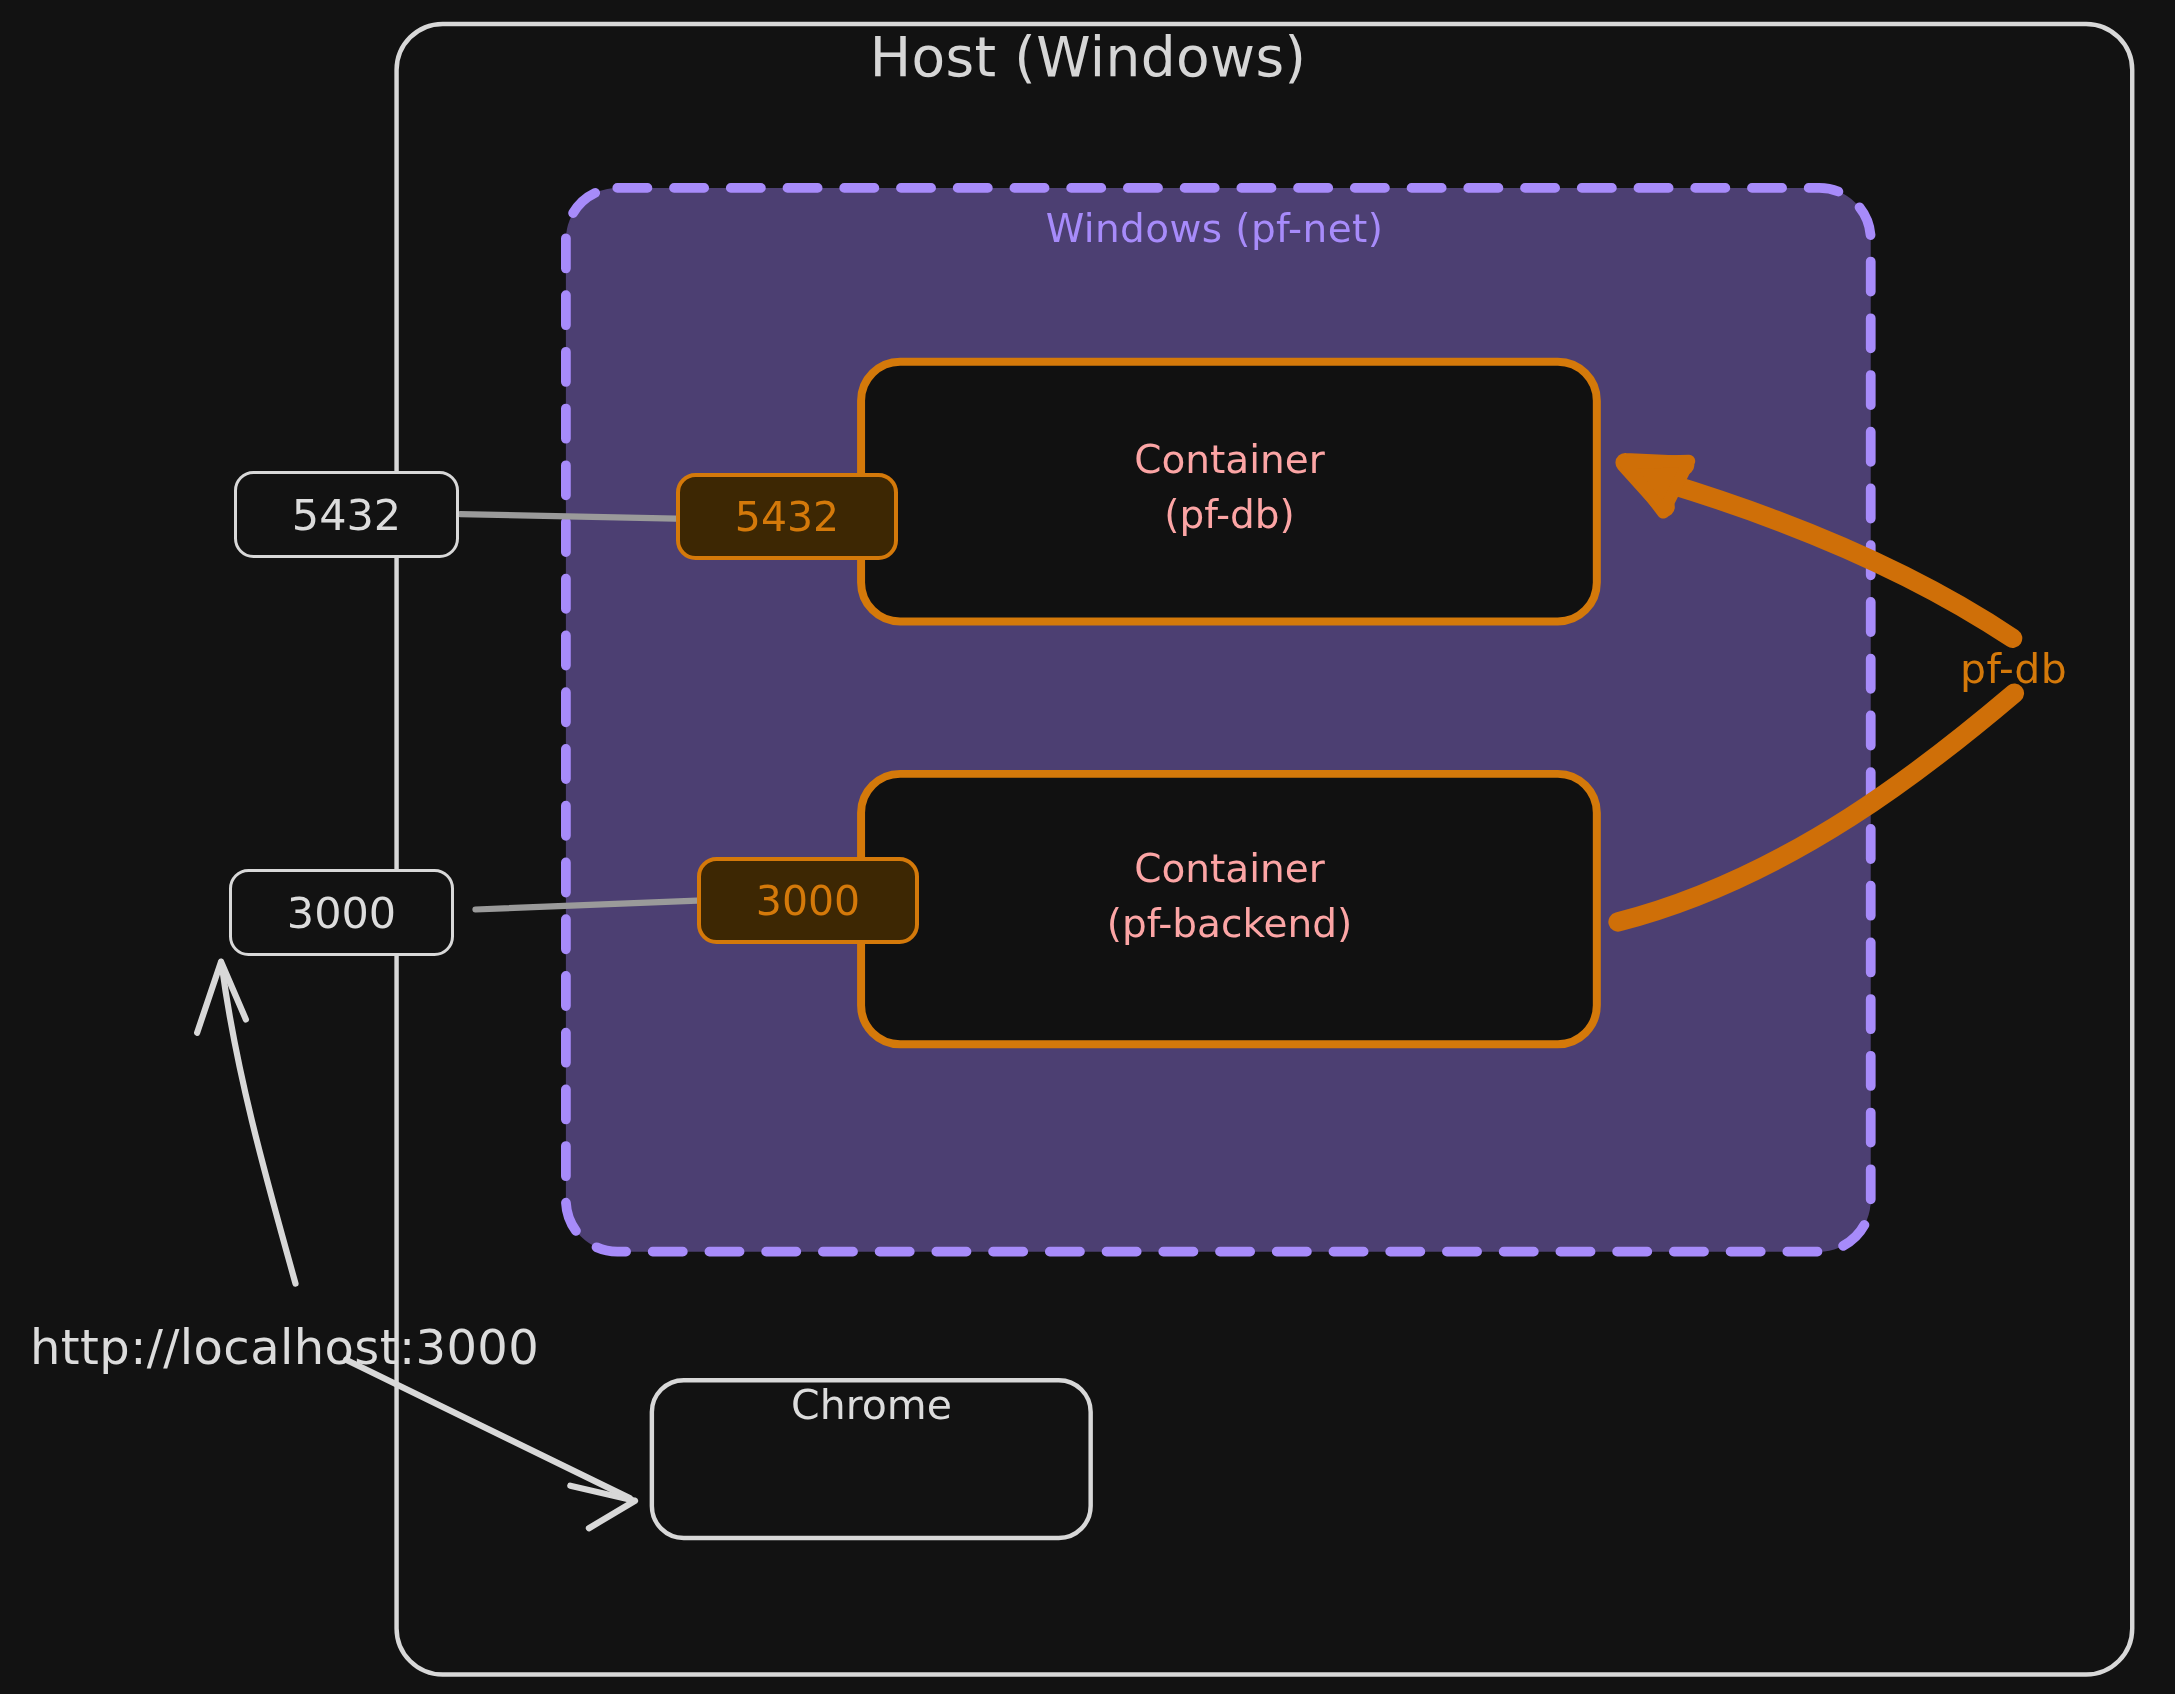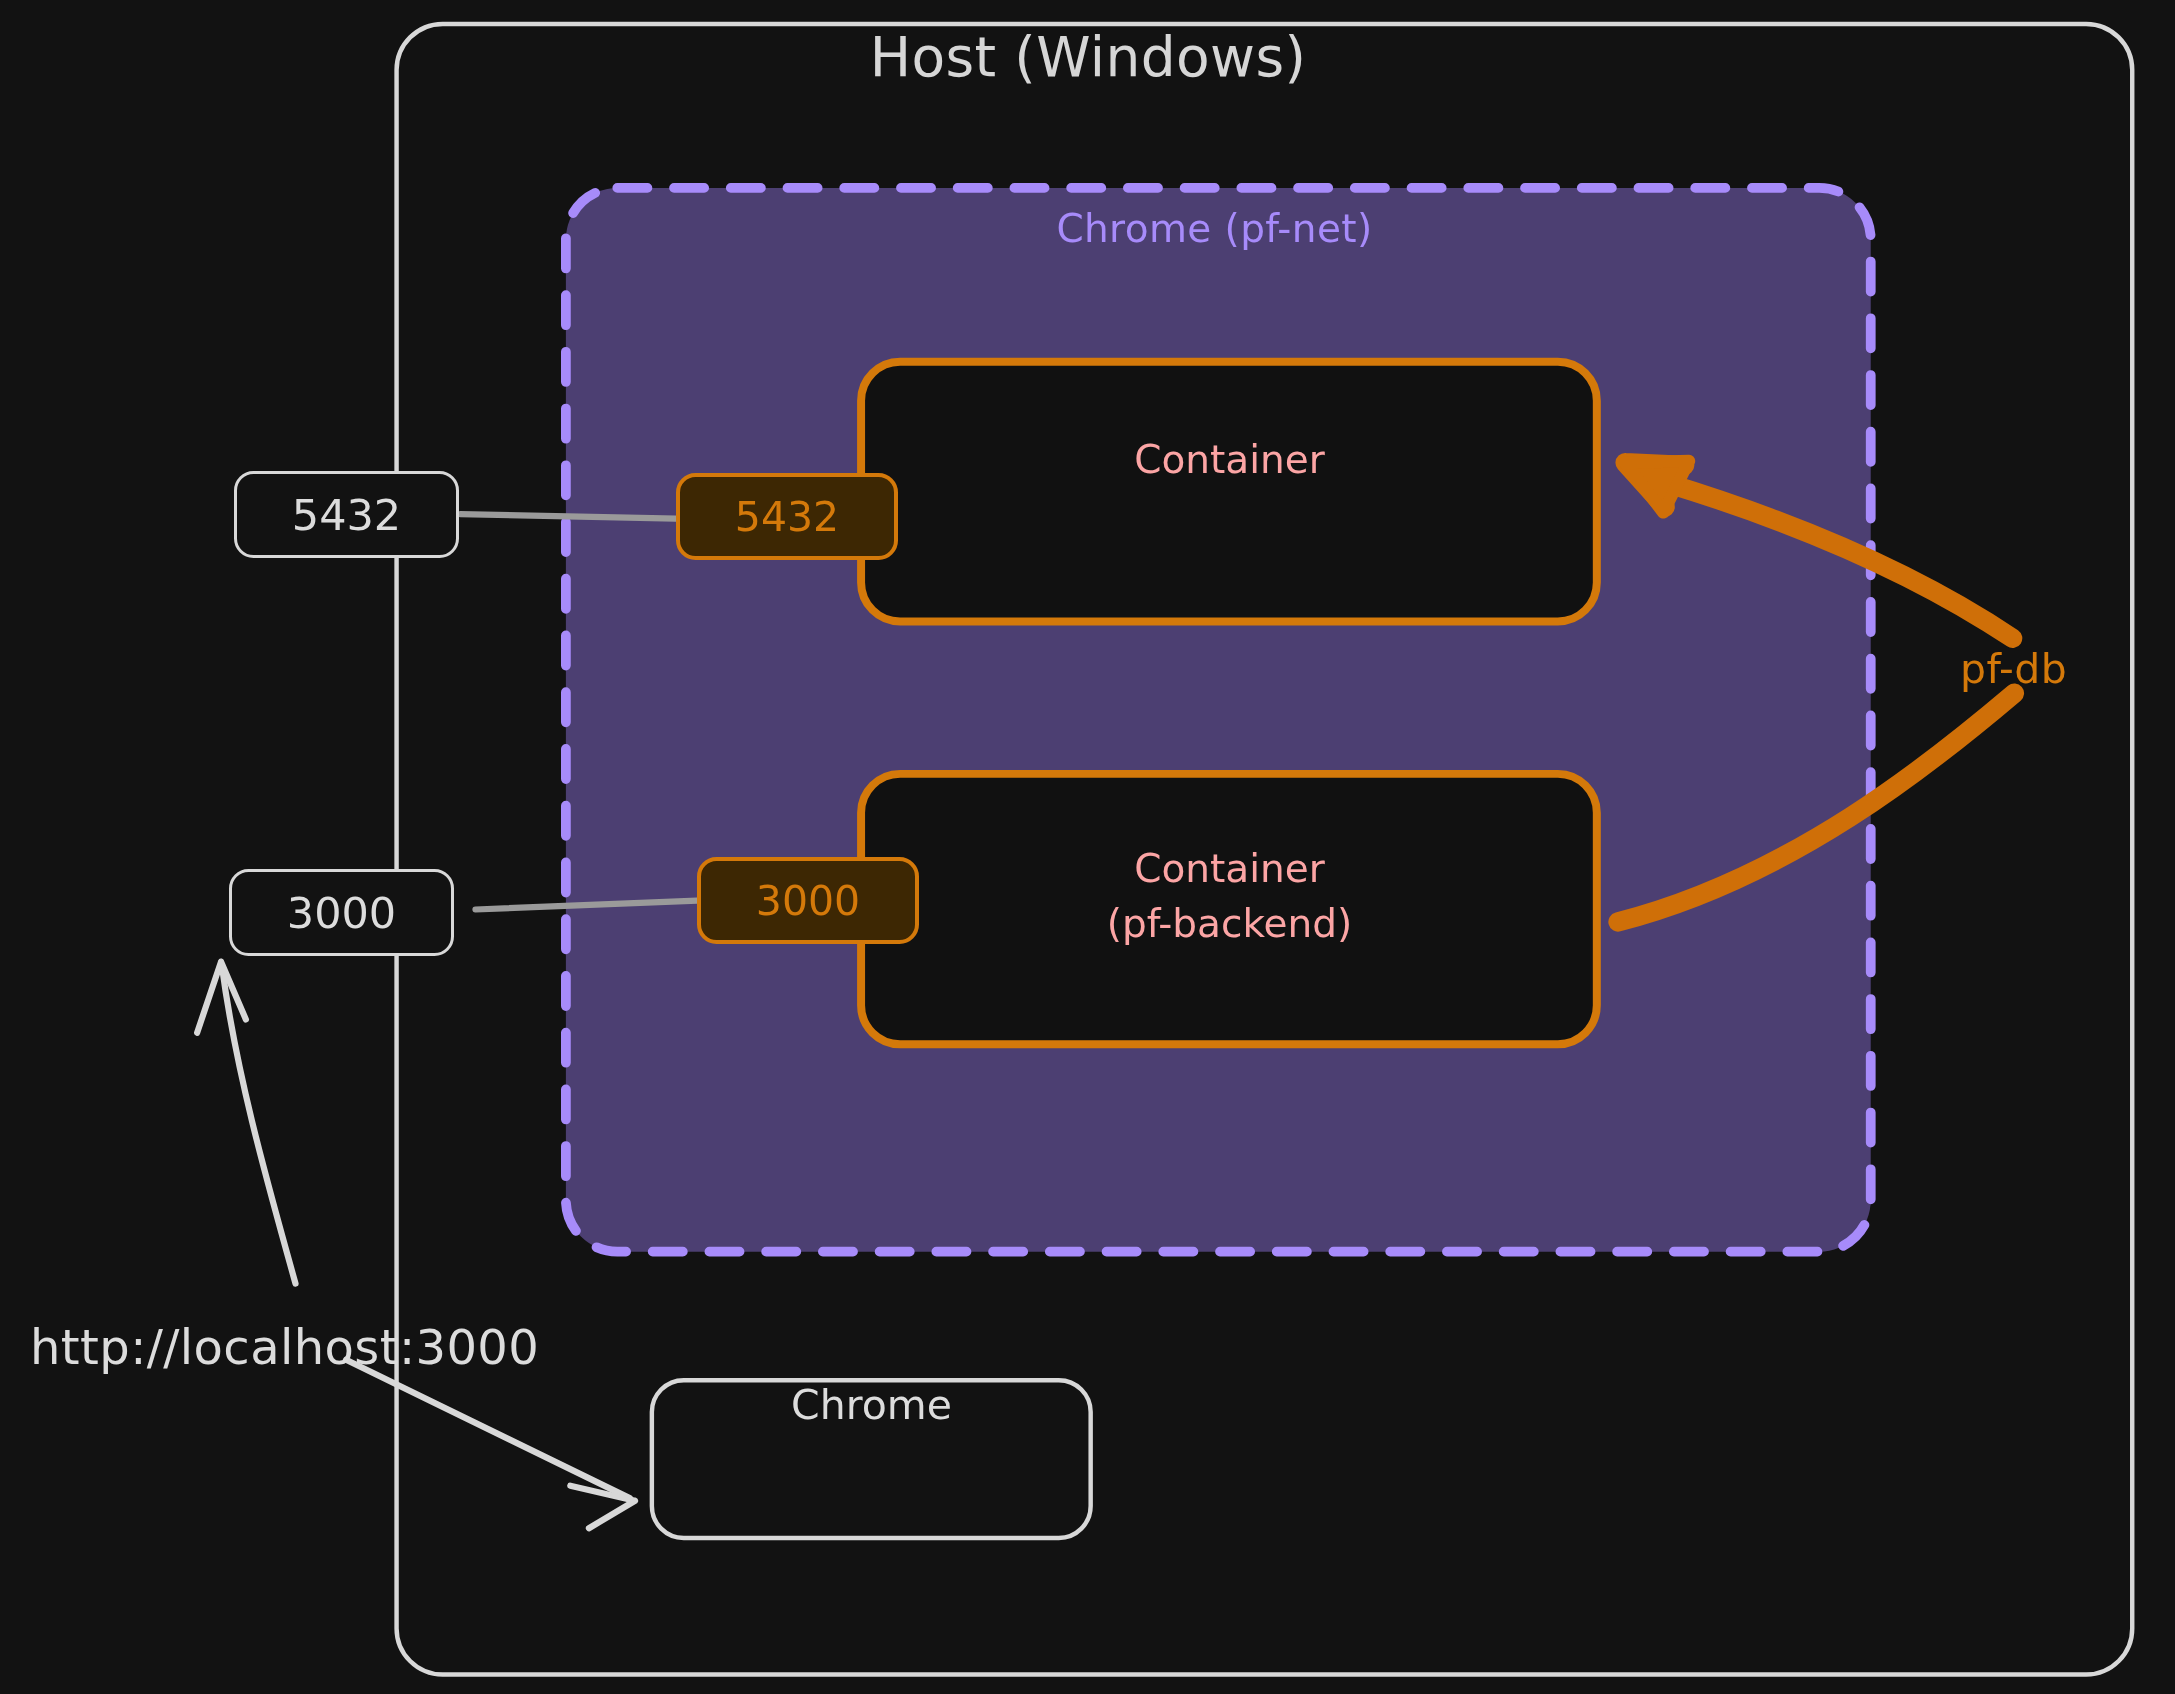--- a/index.html
+++ b/index.html
@@ -153,24 +153,25 @@
     <path d="M 390 1534 L 710 1690" stroke="#d8d8d8" stroke-width="7" fill="none" stroke-linecap="round"></path>
     <path d="M 716 1693 L 643 1676 M 716 1693 L 664 1724" stroke="#d8d8d8" stroke-width="7" fill="none" stroke-linecap="round" stroke-linejoin="round"></path>
 
     <rect x="735" y="1557" width="495" height="178" rx="36" ry="36" fill="#121212" stroke="#d8d8d8" stroke-width="5"></rect>
   </svg>
 
   <div class="layer" id="text-layer">
 
     <div class="lbl host-title">Host (Windows)</div>
 
-    <div class="lbl network-title">Chrome (pf-net)</div>
+    <div class="lbl network-title">Windows (pf-net)</div>
 
     <div class="container-label" style="left:857px; top:432px;">
       <span class="ln">Container</span>
+      <span class="ln">(pf-db)</span>
     </div>
 
     <div class="port-chip" style="left:676px; top:473px; width:222px; height:87px;">
       <span>5432</span>
     </div>
 
     <div class="container-label" style="left:857px; top:841px;">
       <span class="ln">Container</span>
       <span class="ln">(pf-backend)</span>
     </div>

